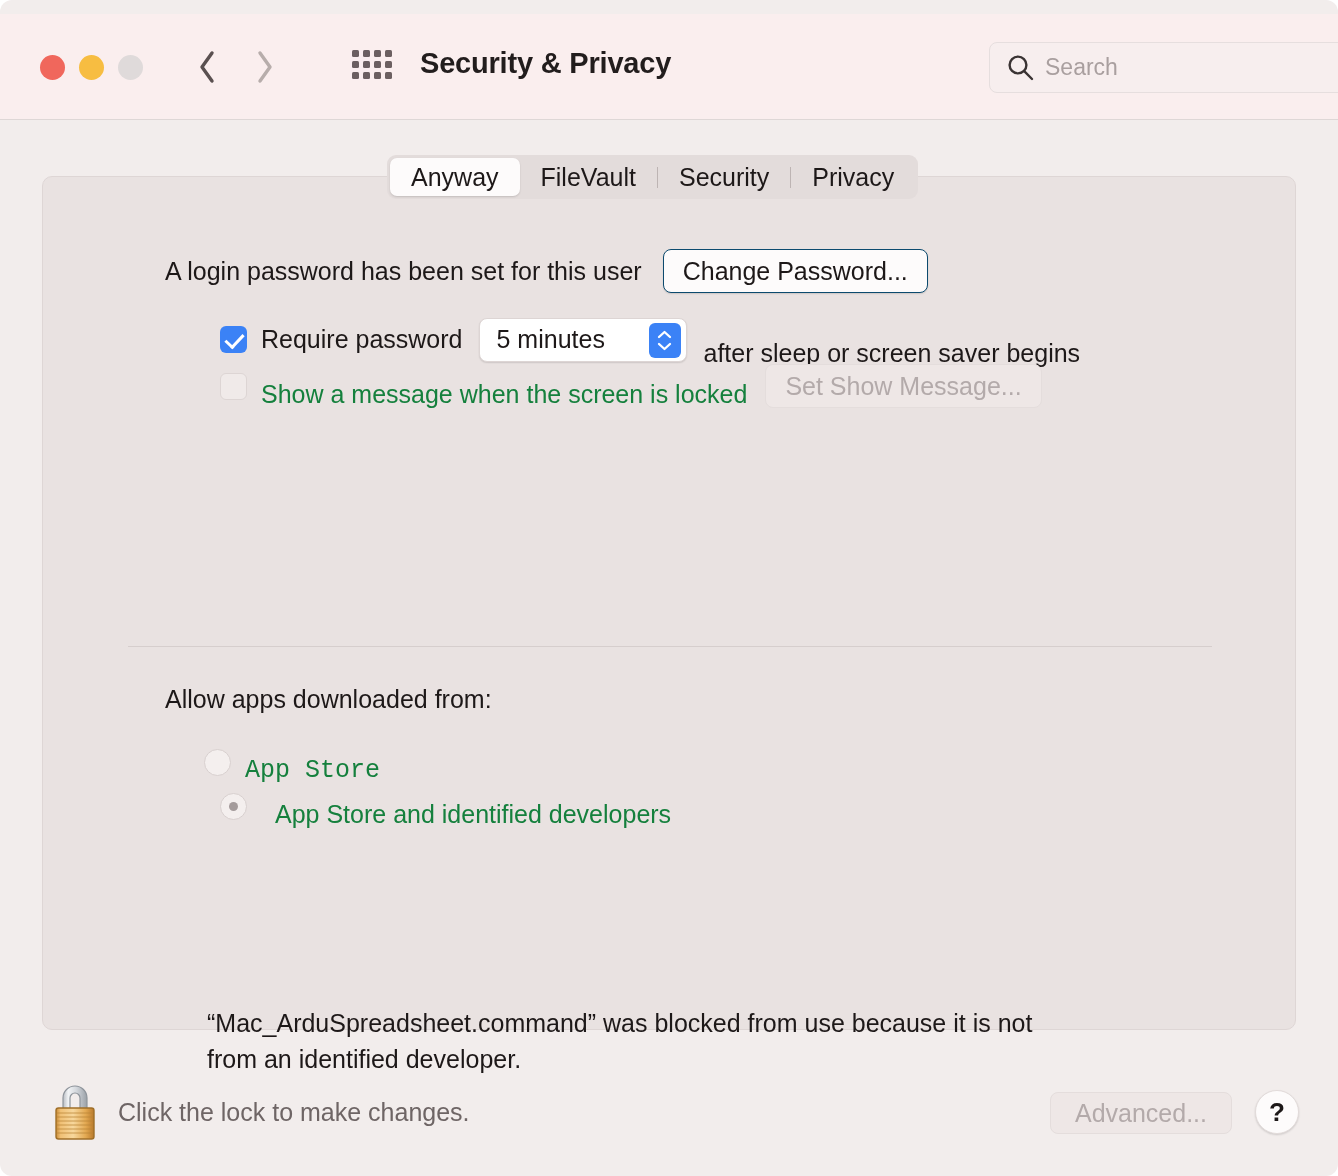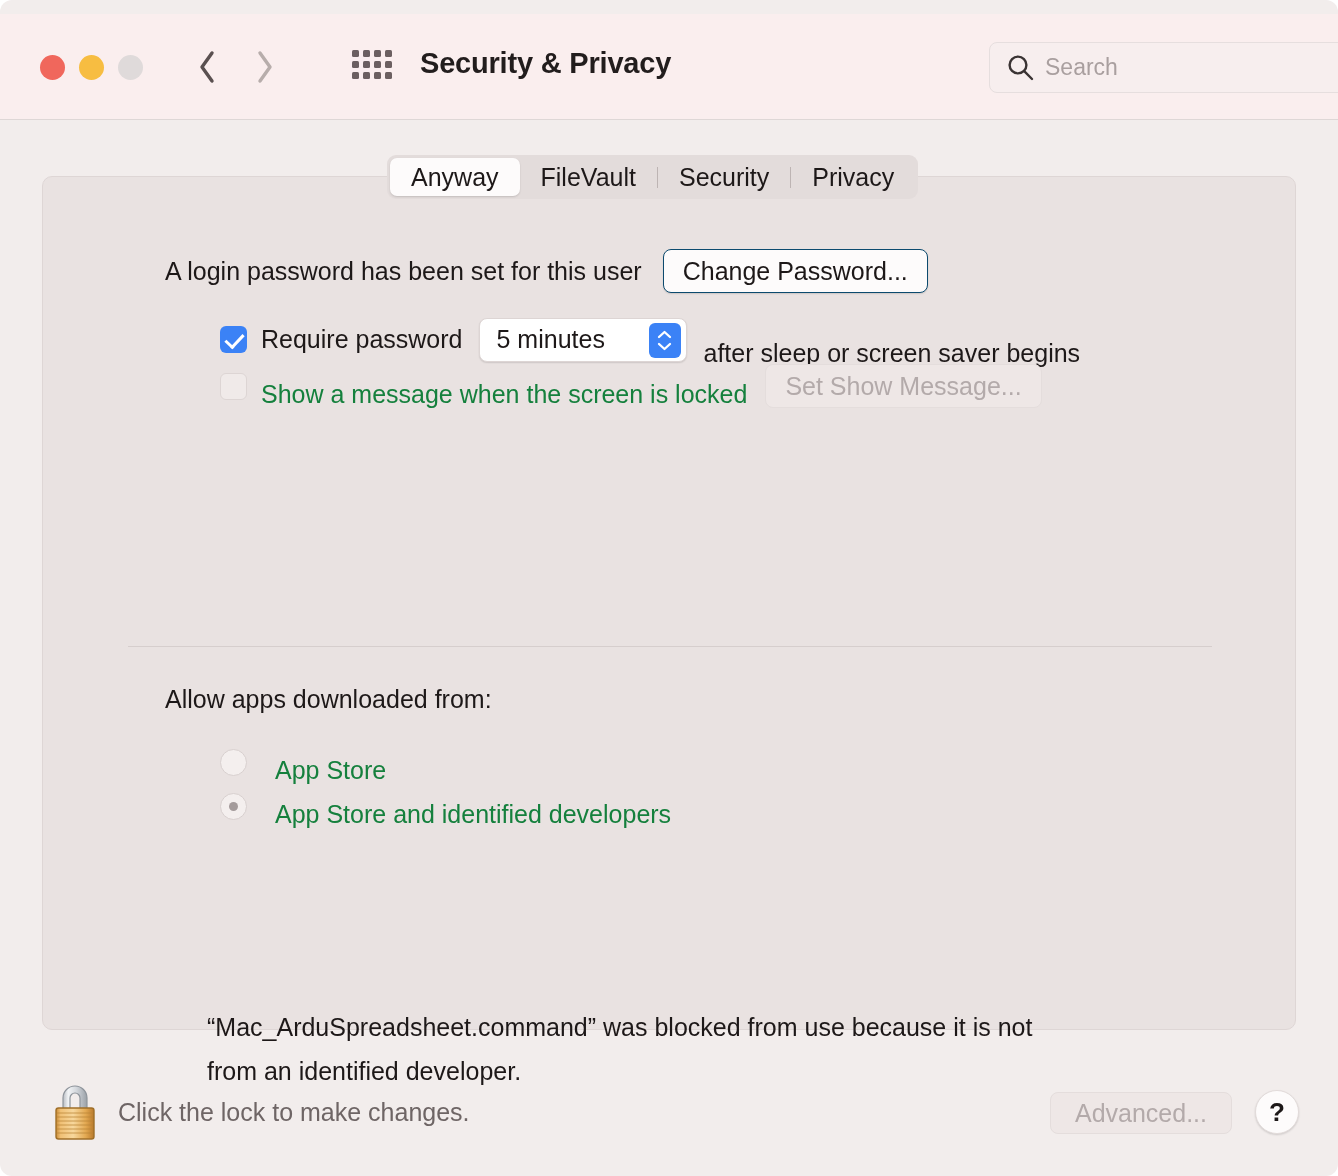--- a/index.html
+++ b/index.html
@@ -200,21 +200,21 @@
   .divider {
     position: absolute; left: 85px; top: 469px;
     width: 1084px; height: 1;
     border-top: 1px solid #d6cecd;
   }
 
   .blocked-msg {
     position: absolute; left: 164px; top: 828px;
     width: 850px;
     font-size: 25px; color: #1d1818;
-    line-height: 44px;
+    line-height: 36px;
   }
 
   
   .lock-icon { position: absolute; left: 47px; top: 1080px; width: 56px; height: 62px; }
 
   .lock-text {
     position: absolute; left: 118px; top: 1098px;
     font-size: 25px; color: #6e6565;
   }
 
@@ -324,21 +324,21 @@
       <span class="txt dim" style="margin-left:14px;">Show a message when the screen is locked</span>
       <button class="btn disabled" style="margin-left:18px;">Set Show Message...</button>
     </div>
 
     <div class="divider"></div>
 
     <div class="row" style="left:122px; top:508px;">
       <span class="txt">Allow apps downloaded from:</span>
     </div>
 
-    <div class="row" style="left:177px; top:562px; gap:28px;">
+    <div class="row" style="left:161px; top:562px; gap:14px;font-family:Liberation Mono, monospace;">
       <span class="radio"></span>
       <span class="txt dim">App Store</span>
     </div>
 
     <div class="row" style="left:177px; top:606px; gap:28px;">
       <span class="radio sel"></span>
       <span class="txt dim">App Store and identified developers</span>
     </div>
 
     <div class="blocked-msg">“Mac_ArduSpreadsheet.command” was blocked from use because it is not from an identified developer.</div>

